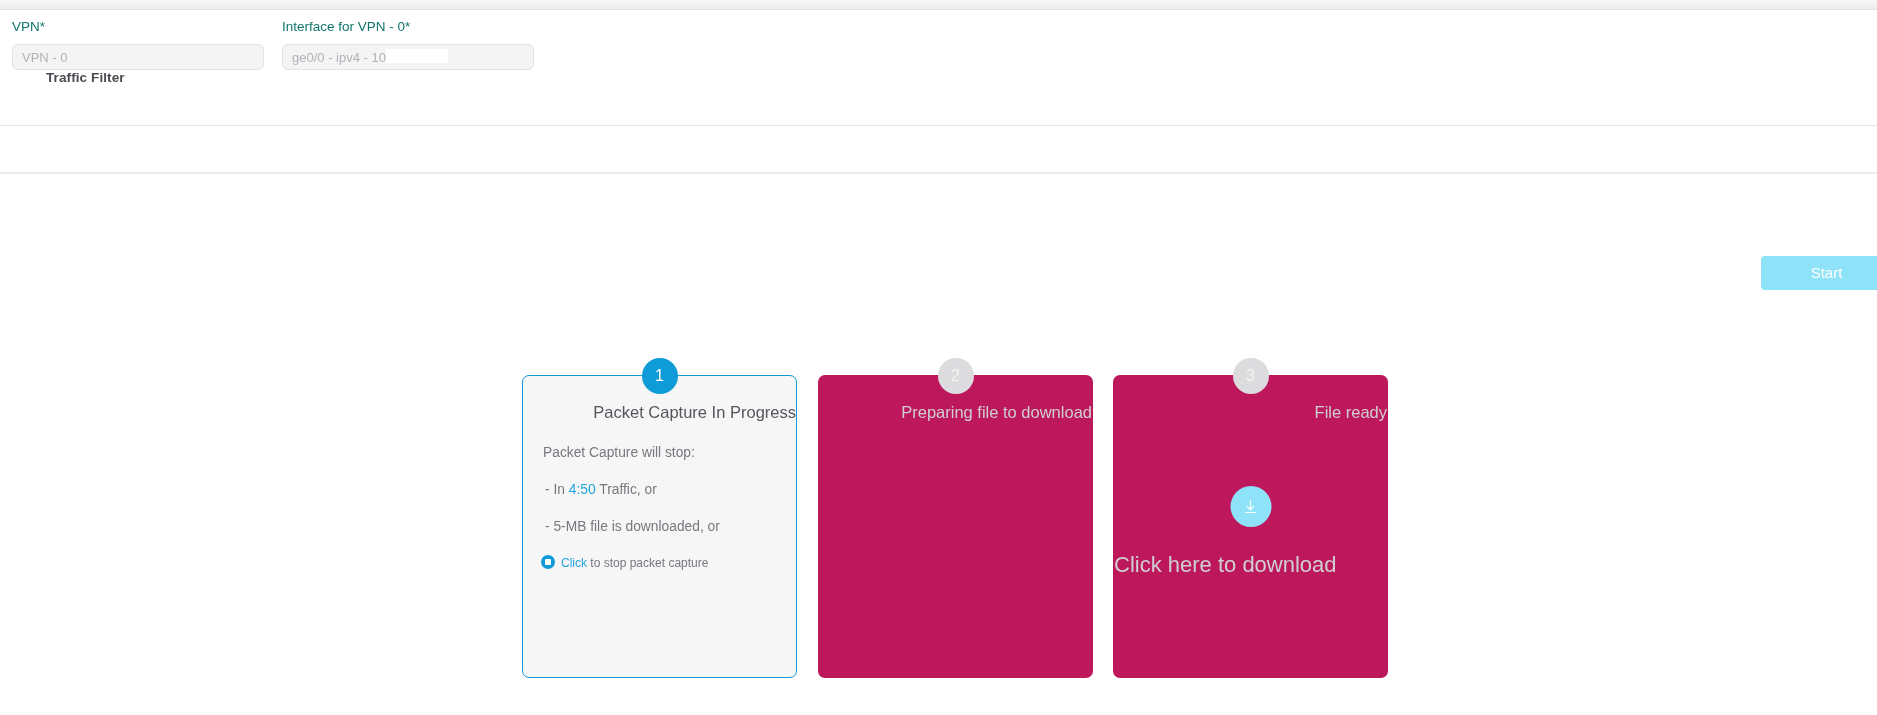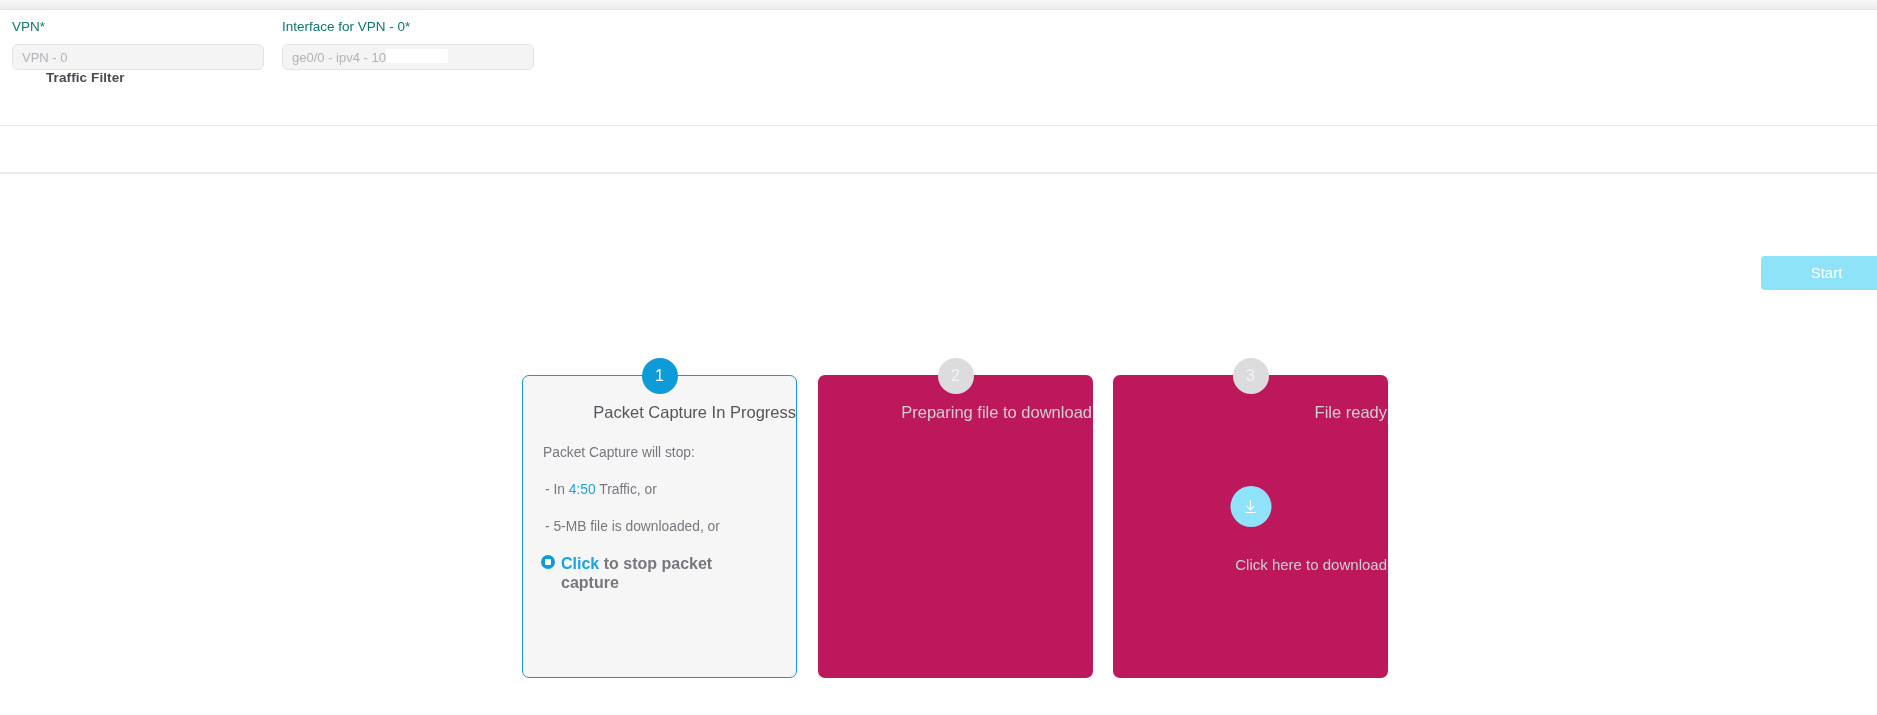--- a/index.html
+++ b/index.html
@@ -200,25 +200,24 @@
     font-size: 13.8px;
     line-height: 19px;
     color: #77777e;
     margin-bottom: 18px;
   }
   .body-line.indent { padding-left: 2px; }
   .accent-time { color: #1fa3dd; }
 
   .stop-line {
     position: relative;
-    font-size: 16px;
+    font-size: 12px;
     line-height: 19px;
     color: #77777e;
     padding-left: 18px;
-    font-weight: bold;
   }
   .stop-icon {
     position: absolute;
     left: -2px;
     top: 1px;
     width: 14px;
     height: 14px;
     border-radius: 50%;
     background: #0f9bd7;
     display: inline-block;
@@ -249,22 +248,22 @@
     background: #8fe3f8;
     display: flex;
     align-items: center;
     justify-content: center;
   }
   .download-caption {
     position: absolute;
     top: 178px;
     left: 0;
     width: 100%;
-    text-align: right;
-    font-size: 15px;
+    text-align: left;
+    font-size: 22px;
     line-height: 22px;
     color: #cfcfd2;
   }
 </style>
 </head>
 <body>
 
 <div class="top-strip"></div>
 <div class="top-strip-line"></div>
 

